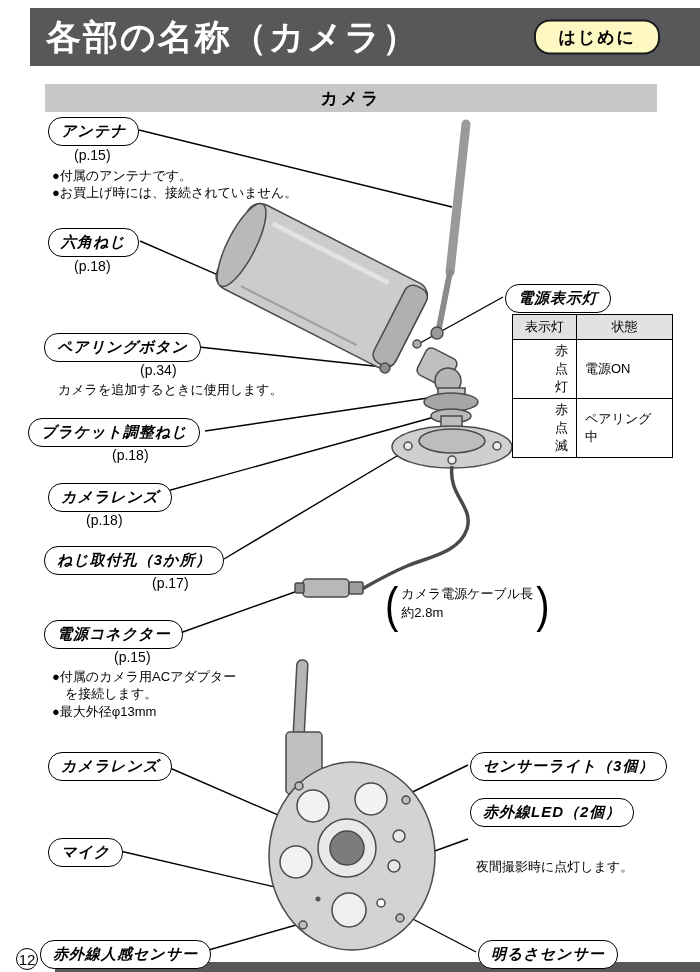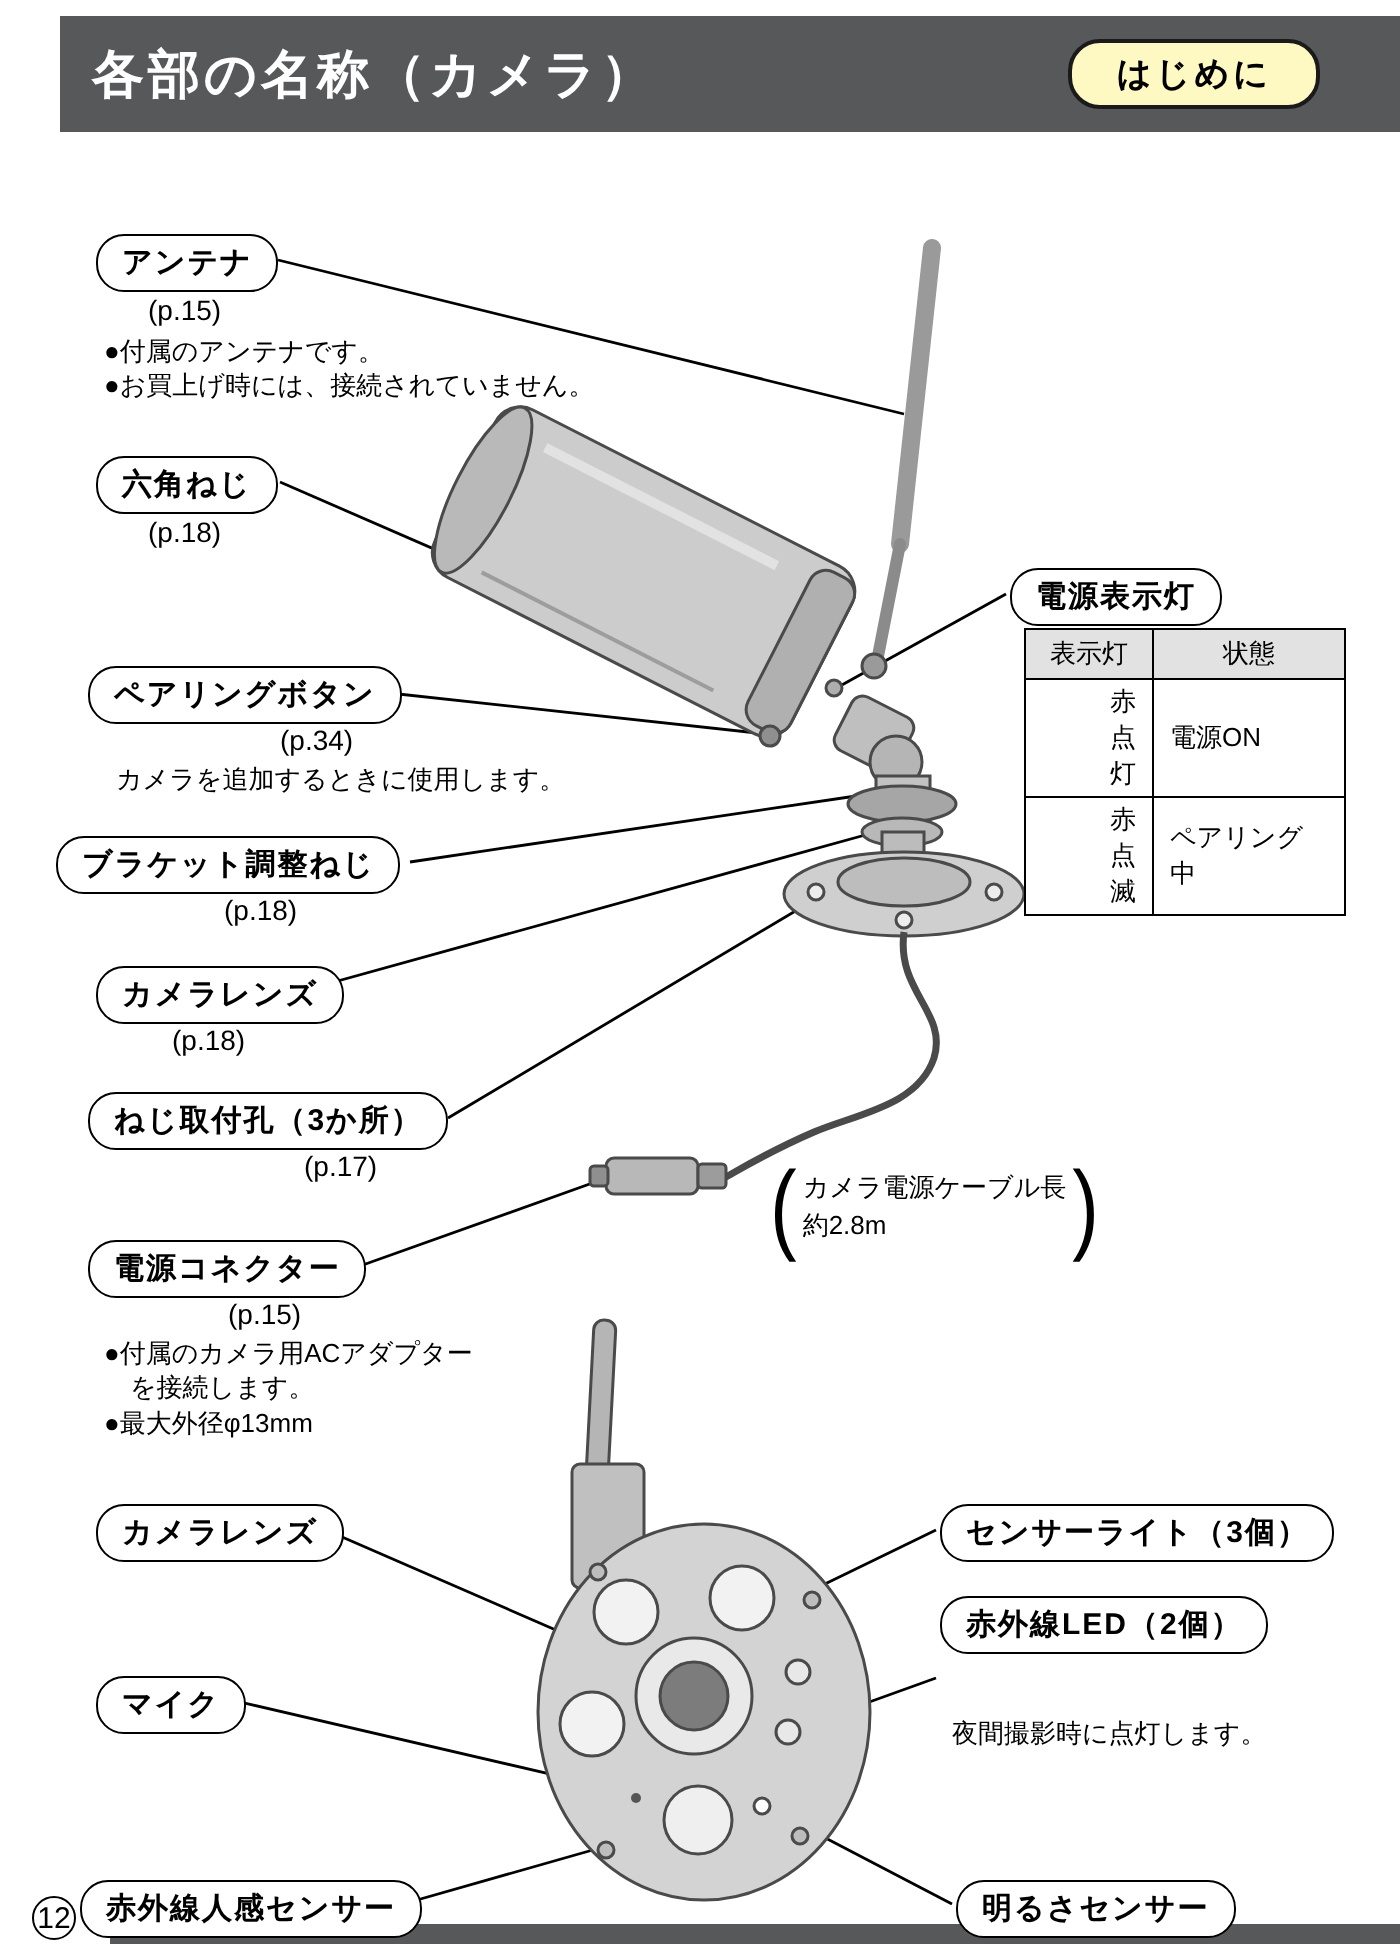--- a/index.html
+++ b/index.html
@@ -3,34 +3,34 @@
 <meta charset="utf-8">
 <style>
   * { margin:0; padding:0; box-sizing:border-box; }
   html,body { background:#ffffff; }
   body { font-family:"Liberation Sans","DejaVu Sans",sans-serif; color:#000; }
   .page { position:relative; width:700px; height:972px; background:#fff; overflow:hidden; }
 
   
   .header-bar { position:absolute; left:30px; top:8px; width:670px; height:58px;
     background:#57585a; display:flex; align-items:center; }
-  .header-title { color:#fff; font-size:26px; font-weight:bold; letter-spacing:2px; padding-left:16px; }
+  .header-title { color:#fff; font-size:35px; font-weight:bold; letter-spacing:2px; padding-left:16px; }
   .header-badge { position:absolute; right:40px; top:50%; transform:translateY(-50%);
     background:#fef9c3; color:#000; border:2px solid #1a1a1a; border-radius:16px;
     font-size:17px; font-weight:bold; padding:4px 22px; letter-spacing:2px; }
 
   
   .section-bar { position:absolute; left:45px; top:84px; width:612px; height:28px;
     background:#c6c7c9; display:flex; align-items:center; justify-content:center;
     font-size:17px; font-weight:bold; letter-spacing:3px; }
 
   
   .pill { position:absolute; background:#fff; border:1.6px solid #000; border-radius:14px;
     font-size:15px; font-weight:600; padding:4px 12px; white-space:nowrap; z-index:3;
-    letter-spacing:1px; }
+    letter-spacing:1px;font-style:italic; }
   .pref { position:absolute; font-size:14px; z-index:3; white-space:nowrap; }
   .note { position:absolute; font-size:13px; z-index:3; white-space:nowrap; }
 
   
   .ind-table { position:absolute; left:512px; top:314px; border-collapse:collapse; z-index:3;
     font-size:13px; background:#fff; }
   .ind-table th, .ind-table td { border:1.3px solid #000; height:25px; padding:2px 8px; font-weight:normal; }
   .ind-table th { background:#e2e2e2; text-align:center; }
   .ind-table td.c1 { text-align:right; width:56px;padding-left:42px; }
   .ind-table td.c2 { text-align:left; width:96px; }
@@ -51,20 +51,21 @@
 </head>
 <body>
 
 <div class="page">
 
   <div class="header-bar">
     <span class="header-title">各部の名称（カメラ）</span>
     <span class="header-badge">はじめに</span>
   </div>
 
+  <div class="section-bar">カメラ</div>
 
   <svg class="art" width="700" height="972" viewBox="0 0 700 972">
 
     <g stroke="#000" stroke-width="1.4" fill="none">
       <line x1="139" y1="130" x2="452" y2="207"></line>
       <line x1="140" y1="241" x2="395" y2="352"></line>
       <line x1="190" y1="346" x2="383" y2="367"></line>
       <line x1="205" y1="431" x2="428" y2="398"></line>
       <line x1="149" y1="496" x2="438" y2="416"></line>
       <line x1="224" y1="559" x2="412" y2="447"></line>

